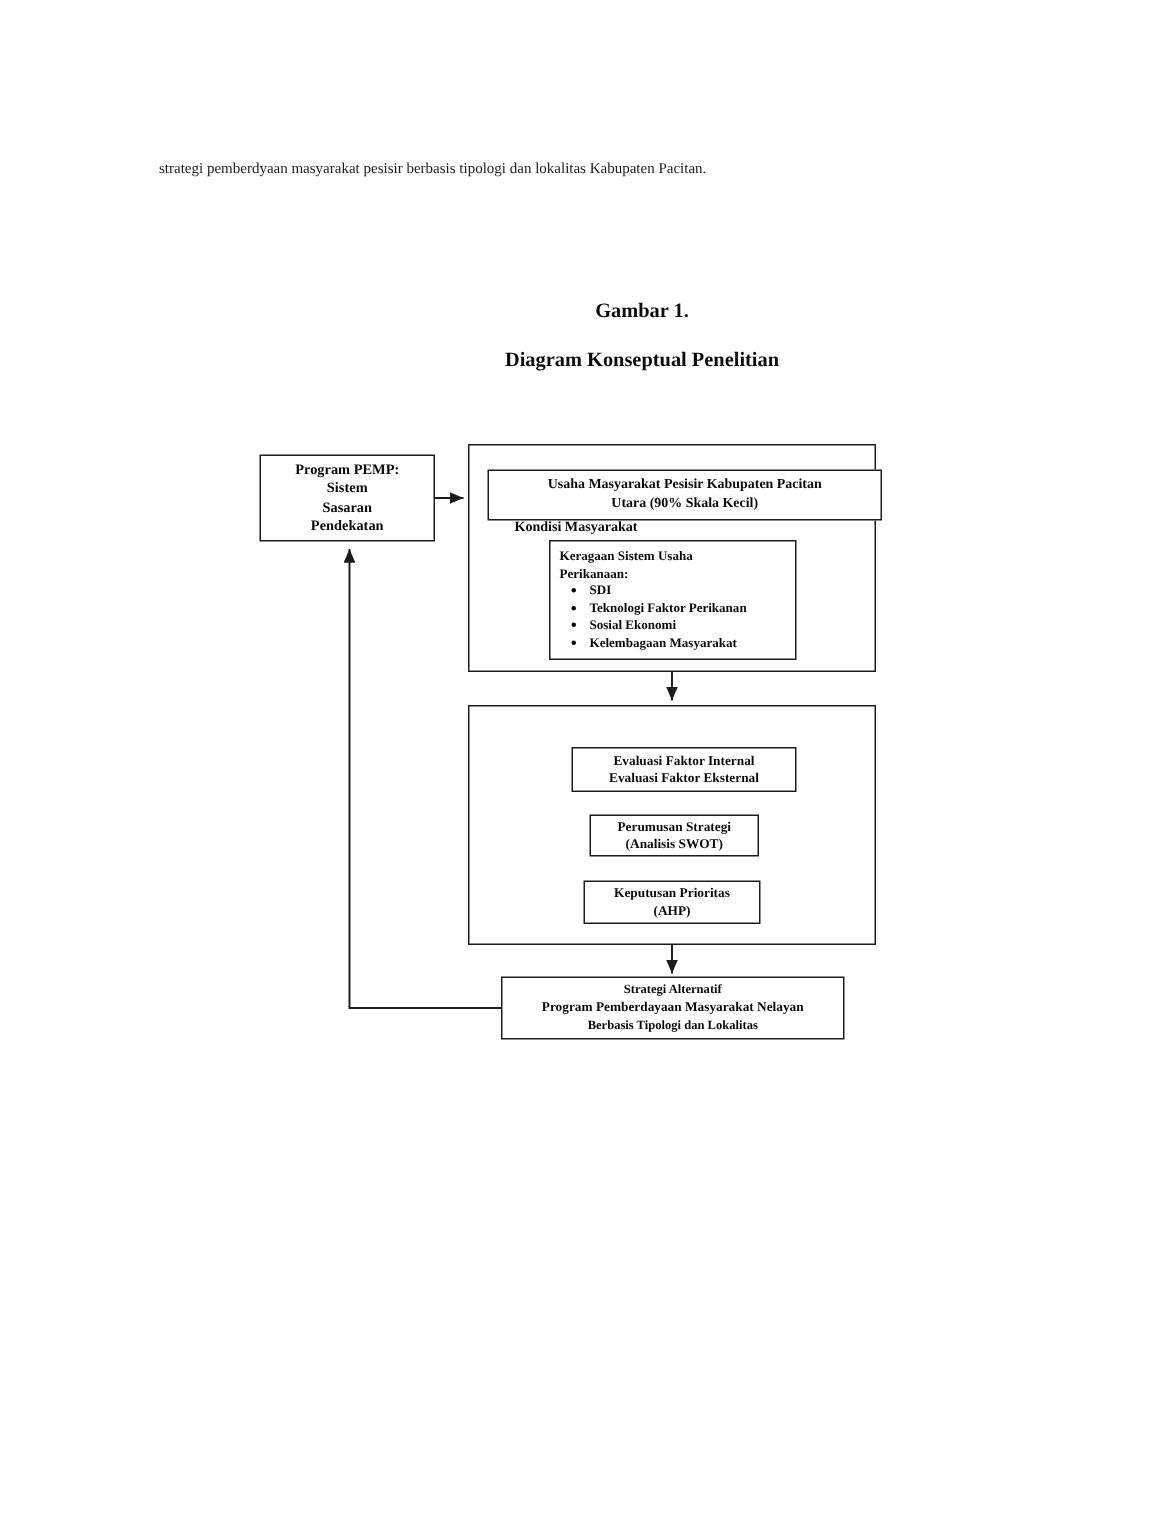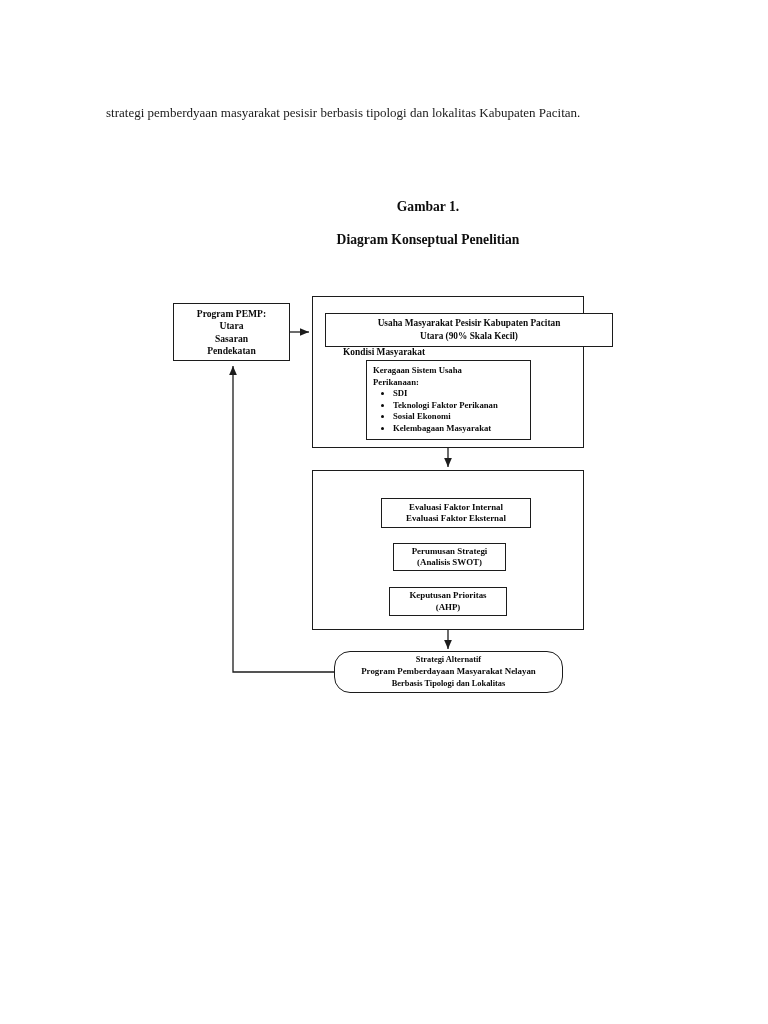--- a/index.html
+++ b/index.html
@@ -15,21 +15,21 @@
     color: #000000;
     overflow: hidden;
   }
 
   
   .paragraph {
     position: absolute;
     left: 106px;
     top: 92px;
     width: 556px;
-    font-size: 13px;
+    font-size: 10px;
     line-height: 42px;
     text-align: justify;
     text-justify: inter-word;
     color: #1a1a1a;
   }
 
   
   .caption {
     position: absolute;
     left: 0;
@@ -106,21 +106,21 @@
     height: 152px;
   }
   #kondisi-title {
     top: 301px;
     font-size: 9.4px;
     margin-top: 46px;
   }
   #usaha-box {
     left: 325px;
     top: 313px;
-    width: 288px;
+    width: 263px;
     height: 34px;
     font-size: 9.3px;
     line-height: 12.6px;
   }
   #keragaan-box {
     left: 366px;
     top: 360px;
     width: 165px;
     height: 80px;
     border-width: 1.3px;
@@ -180,21 +180,20 @@
   }
 
   
   #strategi-box {
     left: 334px;
     top: 651px;
     width: 229px;
     height: 42px;
     font-size: 8.9px;
     line-height: 11.8px;
-    border-radius: 16px;
   }
   #strategi-box .line-small { font-size: 8.4px; }
 </style>
 </head>
 <body>
 
 <div class="paragraph">strategi pemberdyaan masyarakat pesisir berbasis tipologi dan lokalitas Kabupaten Pacitan.</div>
 
 <div class="caption caption-line1">Gambar 1.</div>
 <div class="caption caption-line2">Diagram Konseptual Penelitian</div>
@@ -218,21 +217,21 @@
 
     <line x1="448" y1="448" x2="448" y2="467" stroke="#1c1c1c" stroke-width="1.3" marker-end="url(#arrow-down)"></line>
 
     <line x1="448" y1="630" x2="448" y2="649" stroke="#1c1c1c" stroke-width="1.3" marker-end="url(#arrow-down)"></line>
 
     <path d="M334,672 L233,672 L233,366" fill="none" stroke="#1c1c1c" stroke-width="1.3" marker-end="url(#arrow-up)"></path>
   </svg>
 
   <div class="node" id="program-pemp-box">
     <span>Program PEMP:</span>
-    <span>Utara</span>
+    <span>Sistem</span>
     <span>Sasaran</span>
     <span>Pendekatan</span>
   </div>
 
   <div class="container-box" id="kondisi-container"></div>
   <div class="container-title" id="kondisi-title">Kondisi Masyarakat</div>
 
   <div class="node" id="usaha-box">
     <span>Usaha Masyarakat Pesisir Kabupaten Pacitan</span>
     <span>Utara  (90% Skala Kecil)</span>

